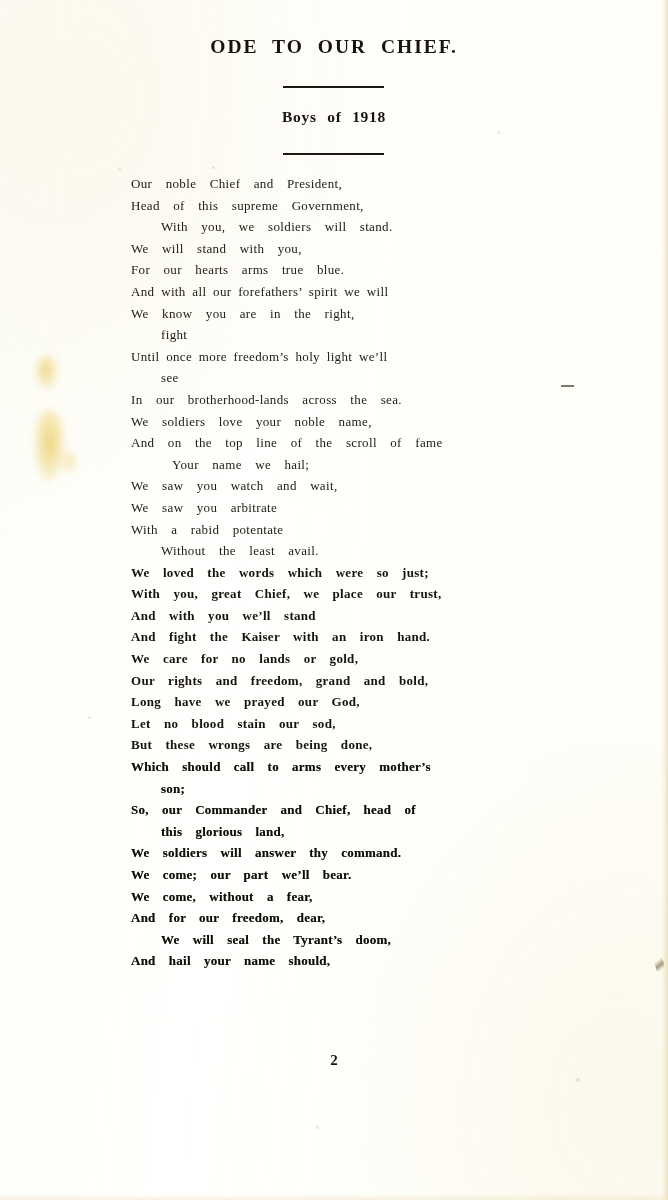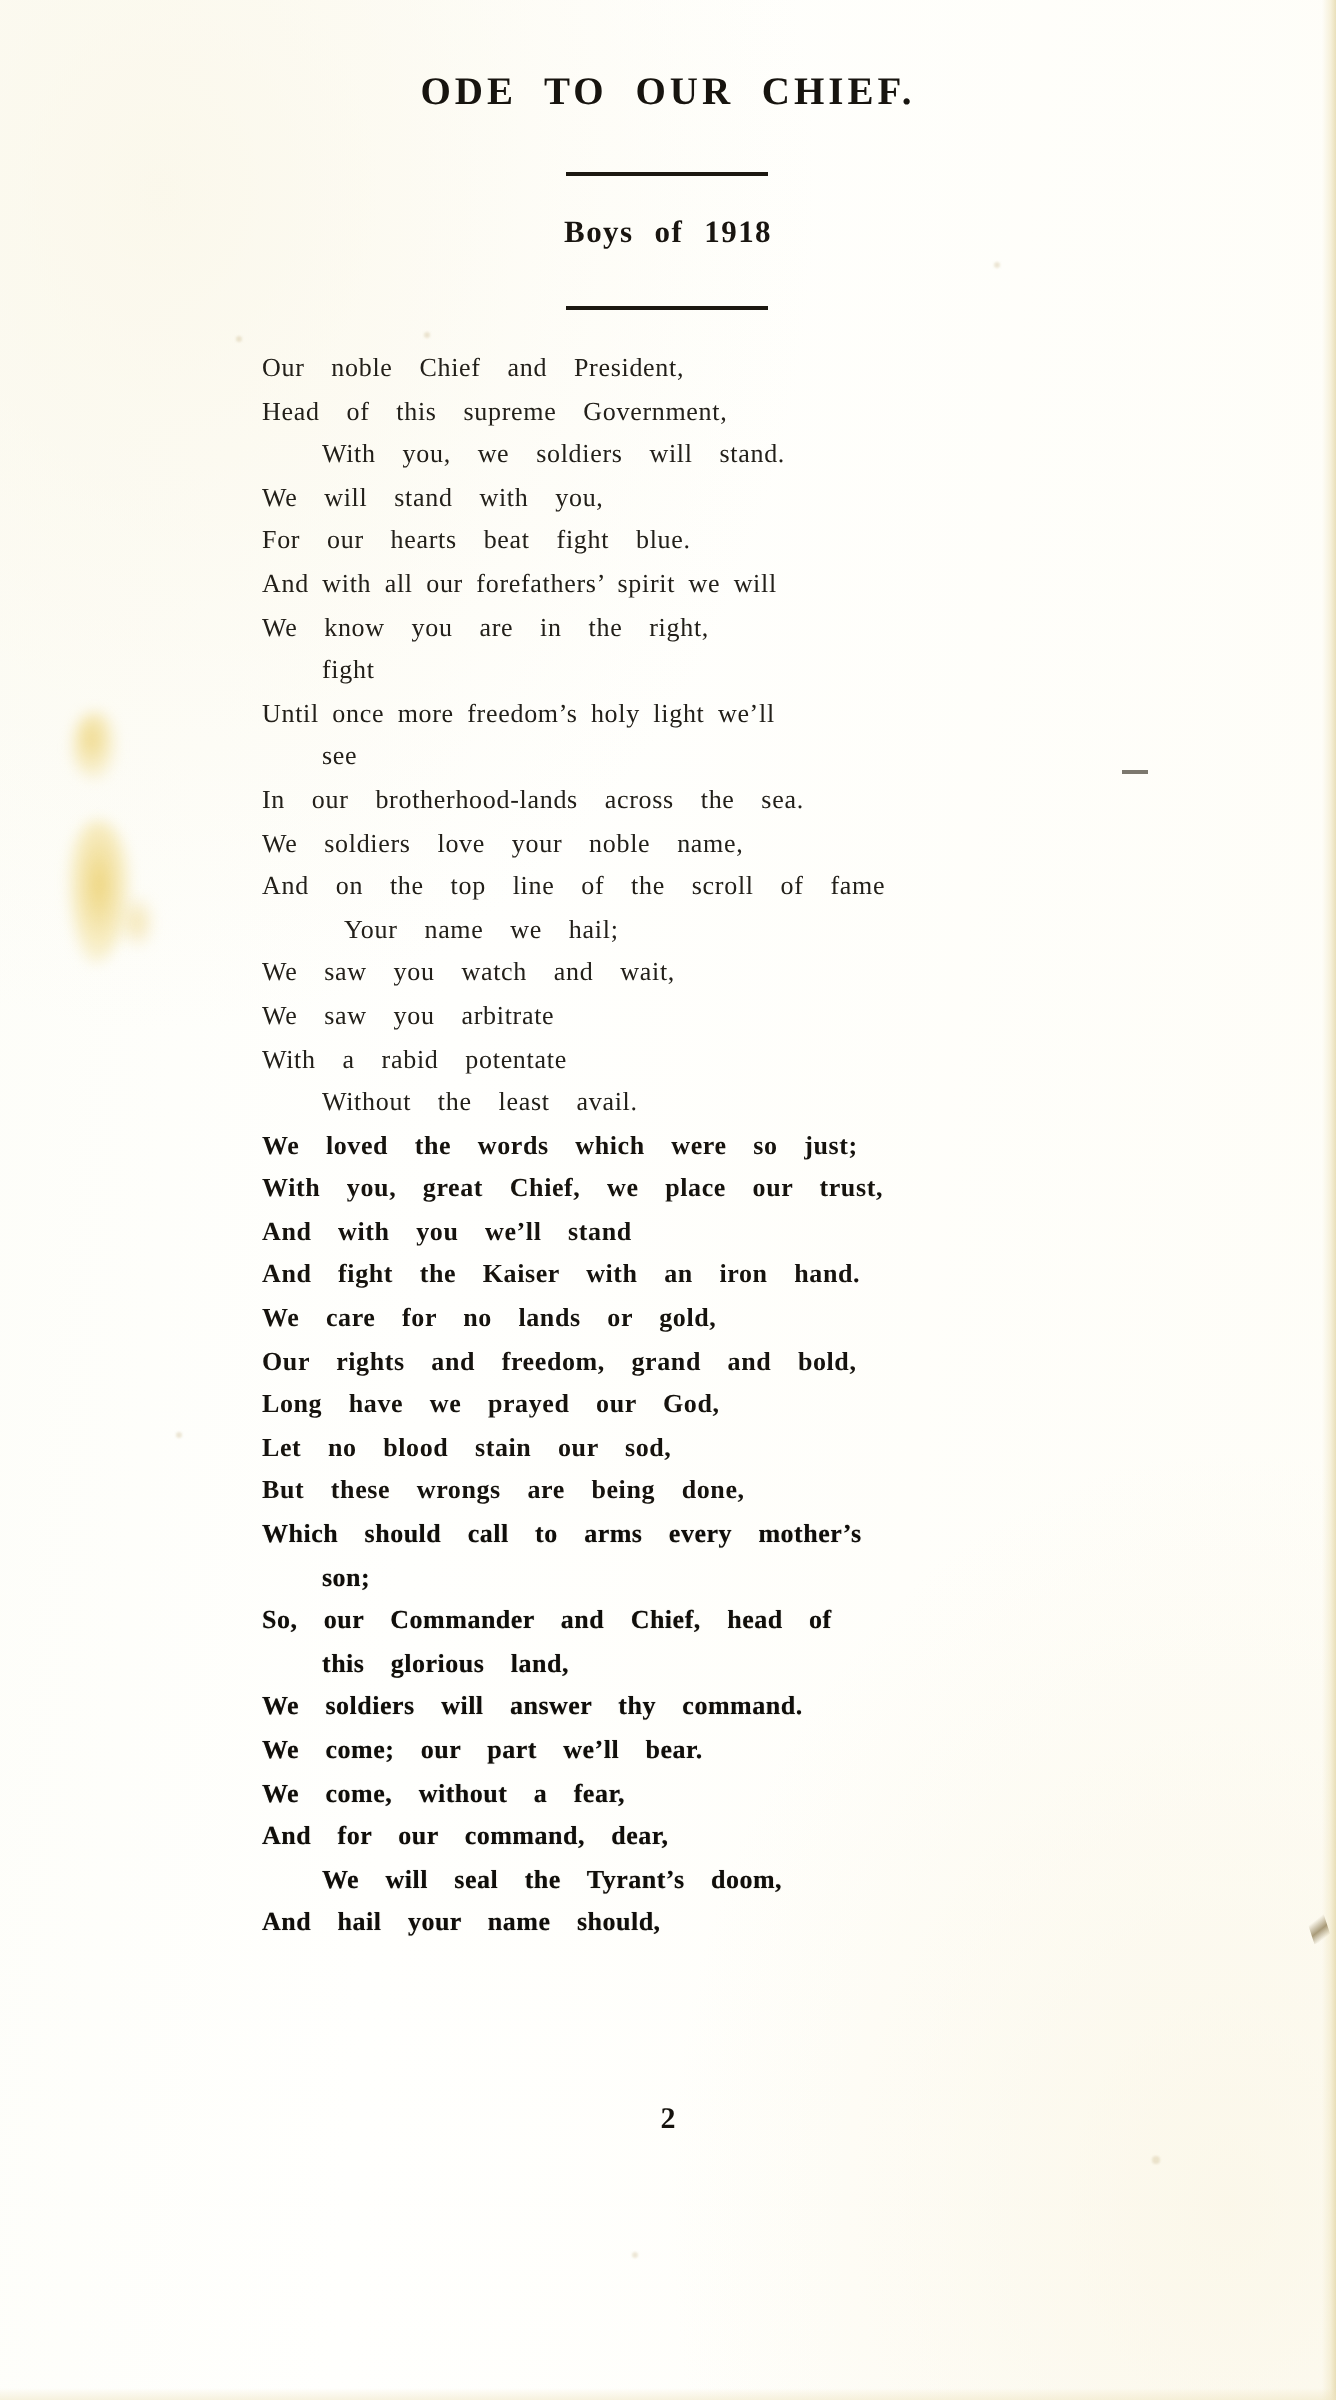--- a/index.html
+++ b/index.html
@@ -205,21 +205,21 @@
 
     <div class="subtitle">Boys  of  1918</div>
 
     <div class="rule rule-bottom"></div>
 
     <div class="poem" id="poem-body">
         <div class="line ink-1">Our  noble  Chief  and  President,</div>
         <div class="line ink-1">Head  of  this  supreme  Government,</div>
         <div class="line ink-1 ind-1">With  you,  we  soldiers  will  stand.</div>
         <div class="line ink-1">We  will  stand  with  you,</div>
-        <div class="line ink-1">For  our  hearts  beat  fight  blue.</div>
+        <div class="line ink-1">For  our  hearts  arms  true  blue.</div>
         <div class="line ink-1">And with all our forefathers’ spirit we will</div>
         <div class="line ink-1">We  know  you  are  in  the  right,</div>
         <div class="line ink-1 ind-1">fight</div>
         <div class="line ink-1">Until once more freedom’s holy light we’ll</div>
         <div class="line ink-1 ind-1">see</div>
         <div class="line ink-1">In  our  brotherhood-lands  across  the  sea.</div>
         <div class="line ink-1">We  soldiers  love  your  noble  name,</div>
         <div class="line ink-1">And  on  the  top  line  of  the  scroll  of  fame</div>
         <div class="line ink-1 ind-2">Your  name  we  hail;</div>
         <div class="line ink-1">We  saw  you  watch  and  wait,</div>
@@ -235,21 +235,21 @@
         <div class="line ink-2">Long  have  we  prayed  our  God,</div>
         <div class="line ink-2">Let  no  blood  stain  our  sod,</div>
         <div class="line ink-2">But  these  wrongs  are  being  done,</div>
         <div class="line ink-3">Which  should  call  to  arms  every  mother’s</div>
         <div class="line ink-3 ind-1">son;</div>
         <div class="line ink-3">So,  our  Commander  and  Chief,  head  of</div>
         <div class="line ink-3 ind-1">this  glorious  land,</div>
         <div class="line ink-3">We  soldiers  will  answer  thy  command.</div>
         <div class="line ink-3">We  come;  our  part  we’ll  bear.</div>
         <div class="line ink-3">We  come,  without  a  fear,</div>
-        <div class="line ink-3">And  for  our  command,  dear,</div>
+        <div class="line ink-3">And  for  our  freedom,  dear,</div>
         <div class="line ink-3 ind-1">We  will  seal  the  Tyrant’s  doom,</div>
         <div class="line ink-3">And  hail  your  name  should,</div>
       </div>
 
     <div class="page-number">2</div>
 
   </div>
 </div>
 
 </body></html>

